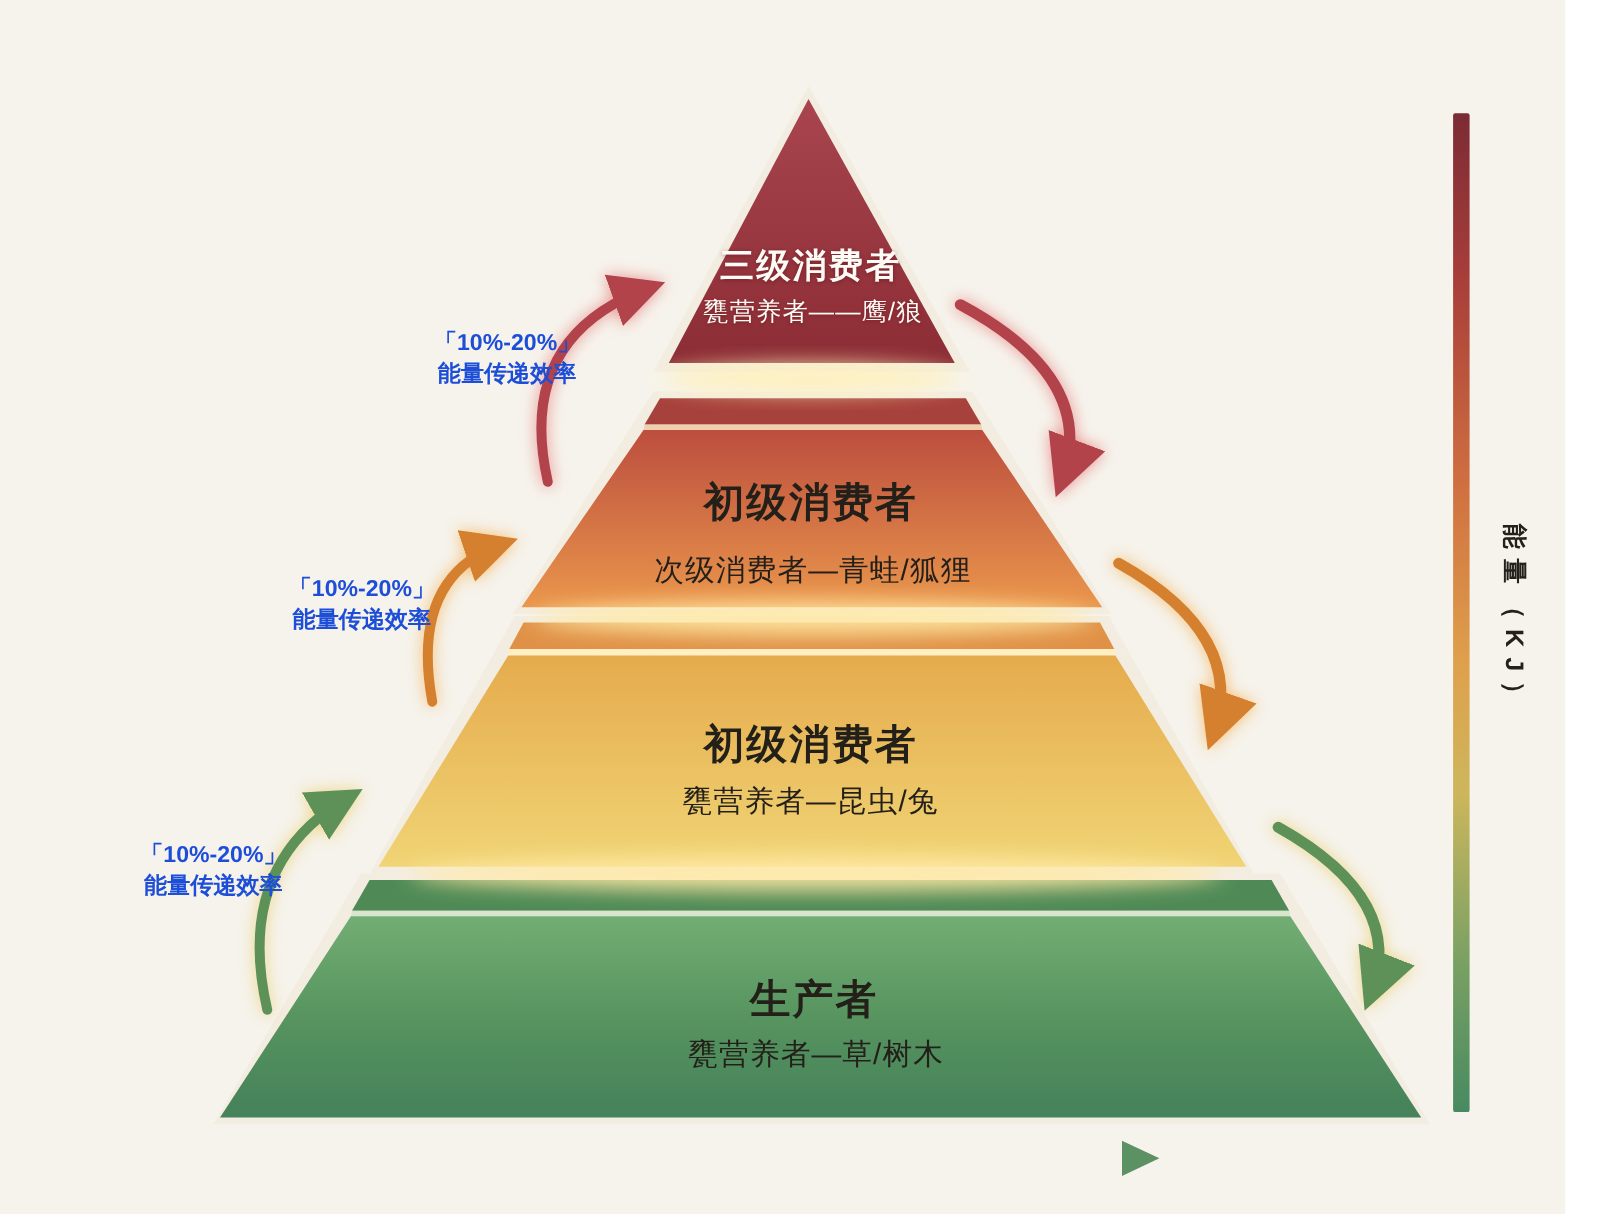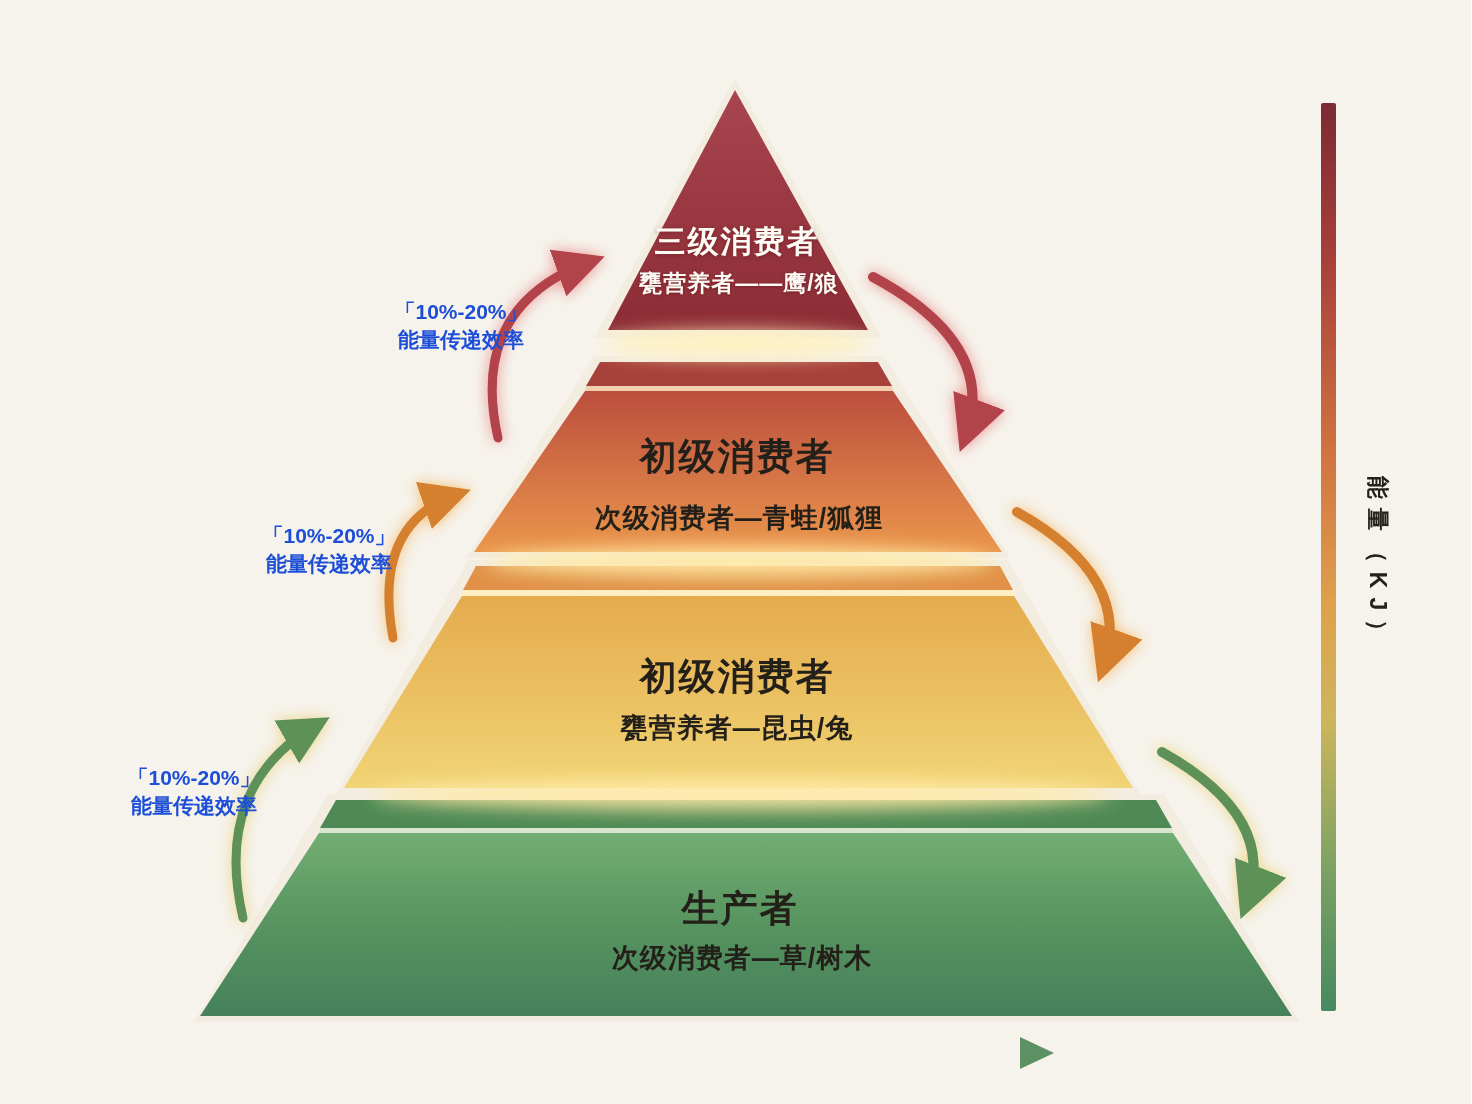--- a/index.html
+++ b/index.html
@@ -2,26 +2,25 @@
 <html><head>
 <meta charset="utf-8">
 <style>
   html,body{margin:0;padding:0;}
   .canvas{
     position:relative;
     width:1423px;height:1104px;
     background:#f6f3ec;
     overflow:hidden;
     font-family:"Liberation Sans","DejaVu Sans",sans-serif;
-    padding-left:48px;
   }
   .canvas svg{position:absolute;inset:0;}
   .txt{position:absolute;white-space:nowrap;text-align:center;transform:translateX(-50%);}
   .tier-title{font-weight:700;letter-spacing:2px;}
-  .tier-sub{font-weight:700;letter-spacing:1px;text-align:center;}
+  .tier-sub{font-weight:400;letter-spacing:1px;text-align:center;}
   .t1-title{font-size:31px;color:#fdfbf6;text-shadow:0 1px 4px rgba(80,10,15,.45);}
   .t1-sub{font-size:23px;color:#fdfbf6;text-shadow:0 1px 3px rgba(80,10,15,.4);}
   .dark{color:#231f19;}
   .big{font-size:37px;}
   .mid{font-size:27px;}
   .eff-label{
     font-size:21px;font-weight:700;color:#1d4ed8;line-height:28px;
     text-align:center;
   }
   .legend-text{font-size:22px;font-weight:700;color:#262420;}
@@ -137,21 +136,21 @@
   <div class="txt tier-title t1-title" style="left:737px;top:221px;">三级消费者</div>
   <div class="txt tier-sub t1-sub" style="left:739px;top:268px;">甕营养者——鹰/狼</div>
 
   <div class="txt tier-title dark big" style="left:737px;top:432px;">初级消费者</div>
   <div class="txt tier-sub dark mid" style="left:739px;top:500px;">次级消费者—青蛙/狐狸</div>
 
   <div class="txt tier-title dark big" style="left:737px;top:652px;">初级消费者</div>
   <div class="txt tier-sub dark mid" style="left:737px;top:710px;">甕营养者—昆虫/兔</div>
 
   <div class="txt tier-title dark big" style="left:740px;top:884px;">生产者</div>
-  <div class="txt tier-sub dark mid" style="left:742px;top:940px;">次级消费者—草/树木</div>
+  <div class="txt tier-sub dark mid" style="left:742px;top:940px;">甕营养者—草/树木</div>
 
   <div class="txt eff-label" style="left:461px;top:298px;">
     <div>「10%-20%」</div>
     <div>能量传递效率</div>
   </div>
   <div class="txt eff-label" style="left:329px;top:522px;">
     <div>「10%-20%」</div>
     <div>能量传递效率</div>
   </div>
   <div class="txt eff-label" style="left:194px;top:764px;">

